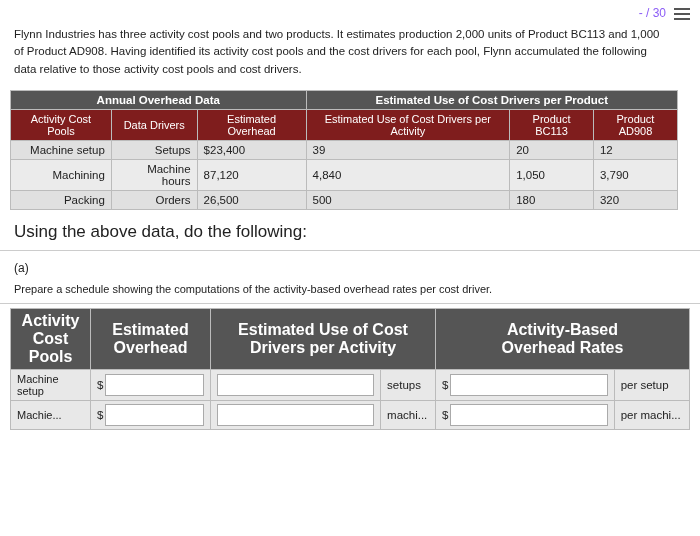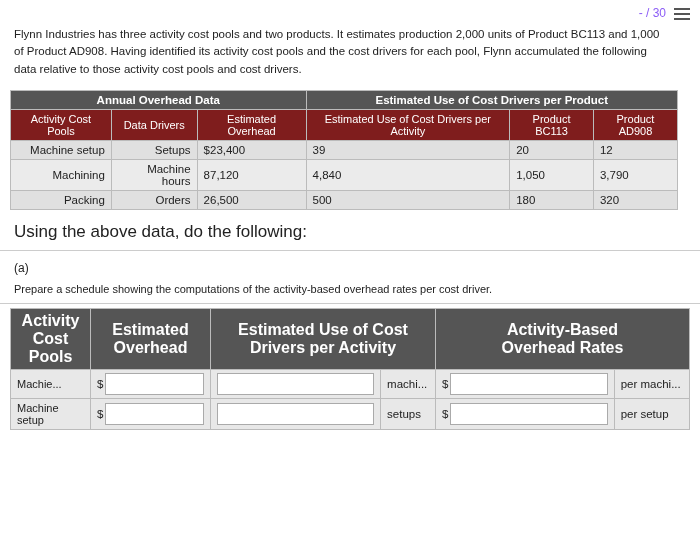--- a/index.html
+++ b/index.html
@@ -224,65 +224,65 @@
       <tr class="bottom-header">
         <th class="col-activity">Activity<br>Cost<br>Pools</th>
         <th class="col-estimated">Estimated<br>Overhead</th>
         <th class="col-cost-drivers" colspan="2">Estimated Use of Cost<br>Drivers per Activity</th>
         <th class="col-activity-based" colspan="2">Activity-Based<br>Overhead Rates</th>
       </tr>
     </thead>
     <tbody>
       <tr class="bottom-data">
         <td class="row-label-cell">
-          <span>Machie...</span>
+          Machine<br>setup
         </td>
         <td>
           <div class="dollar-cell">
             <span>$</span>
             <input type="text" style="">
           </div>
         </td>
         <td>
           <input type="text" style="">
         </td>
         <td>
-          <span>machi...</span>
-        </td>
-        <td>
-          <div class="dollar-cell">
-            <span>$</span>
-            <input type="text" style="">
-          </div>
-        </td>
-        <td>
-          <span>per machi...</span>
+          <span>setups</span>
+        </td>
+        <td>
+          <div class="dollar-cell">
+            <span>$</span>
+            <input type="text" style="">
+          </div>
+        </td>
+        <td>
+          <span>per setup</span>
         </td>
       </tr>
       <tr class="bottom-data">
         <td class="row-label-cell">
-          Machine<br>setup
+          <span>Machie...</span>
         </td>
         <td>
           <div class="dollar-cell">
             <span>$</span>
             <input type="text" style="">
           </div>
         </td>
         <td>
           <input type="text" style="">
         </td>
         <td>
-          <span>setups</span>
-        </td>
-        <td>
-          <div class="dollar-cell">
-            <span>$</span>
-            <input type="text" style="">
-          </div>
-        </td>
-        <td>
-          <span>per setup</span>
+          <span>machi...</span>
+        </td>
+        <td>
+          <div class="dollar-cell">
+            <span>$</span>
+            <input type="text" style="">
+          </div>
+        </td>
+        <td>
+          <span>per machi...</span>
         </td>
       </tr>
     </tbody>
   </table>
 </div>
 
 </body></html>

